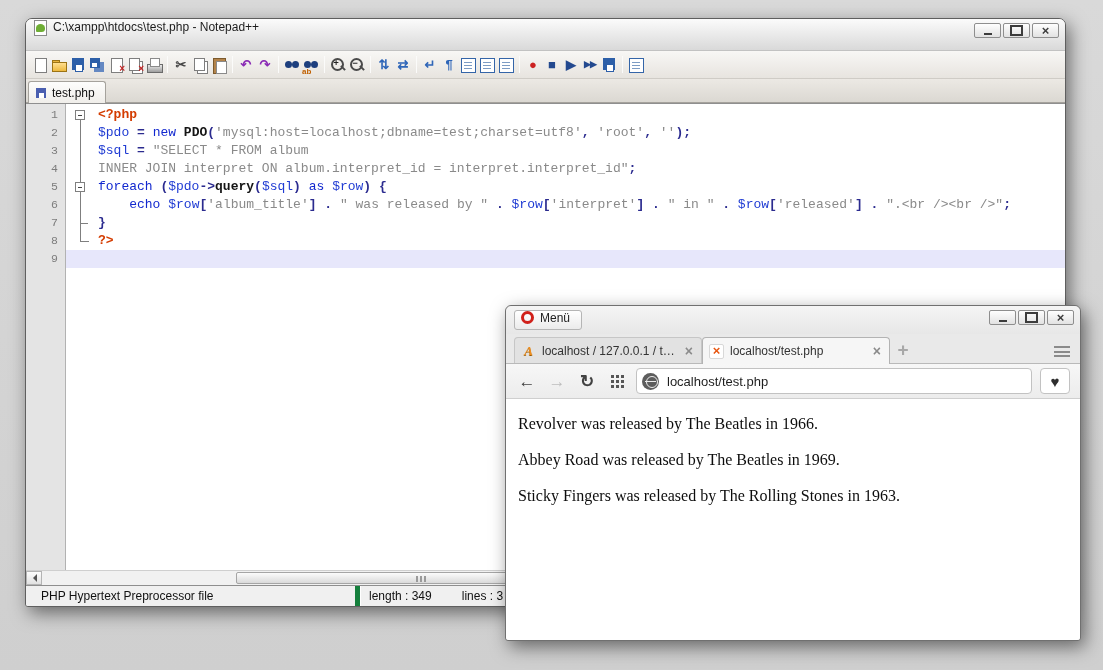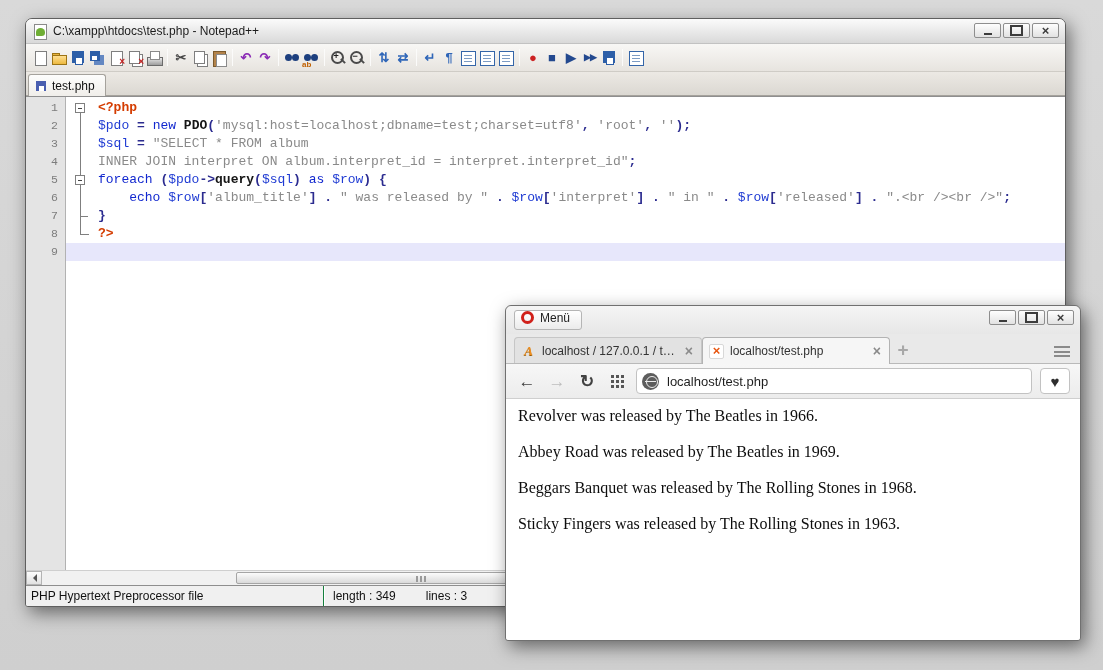--- a/index.html
+++ b/index.html
@@ -6,21 +6,21 @@
     --c-tag:#d43c00; --c-kw:#1228cf; --c-var:#1f3bd3; --c-str:#8a8a8a; --c-op:#2b2b8f; --c-id:#151515;
   }
   *{box-sizing:border-box;margin:0;padding:0}
   html,body{width:1103px;height:670px;overflow:hidden}
   body{font-family:"Liberation Sans",sans-serif;background:linear-gradient(#d9d9d9,#cfcfcf);position:relative}
 
   .window{position:absolute;border:1px solid #5f5f5f;box-shadow:4px 6px 18px rgba(0,0,0,.5)}
 
   
   .np-window{left:25px;top:18px;width:1041px;height:589px;border-radius:7px 7px 3px 3px;background:#f0f0f0;display:flex;flex-direction:column;z-index:1}
-  .np-title{height:25px;flex:none;background:linear-gradient(#fbfbfb,#d9d9d9);border-radius:6px 6px 0 0;border-bottom:1px solid #c2c2c2;display:flex;align-items:center;gap:6px;padding:1px 6px;position:relative}
+  .np-title{height:32px;flex:none;background:linear-gradient(#fbfbfb,#d9d9d9);border-radius:6px 6px 0 0;border-bottom:1px solid #c2c2c2;display:flex;align-items:flex-start;gap:6px;padding:1px 6px;position:relative}
   .np-title .t-text{font-size:12px;color:#1c1c1c}
   .np-icon{width:15px;height:15px;position:relative;flex:none}
   .np-icon::before{content:'';position:absolute;left:2px;top:0;width:11px;height:14px;background:#fff;border:1px solid #8a8a8a}
   .np-icon::after{content:'';position:absolute;left:4px;top:4px;width:9px;height:8px;background:#6fae35;border-radius:60% 60% 45% 15%}
   .winbtns{position:absolute;right:6px;top:4px;display:flex}
   .wb{width:27px;height:15px;margin-left:2px;border:1px solid #8e8e8e;border-radius:2px;background:linear-gradient(#fefefe,#e2e2e2);display:flex;align-items:center;justify-content:center;position:relative}
   .wb-min::before{content:'';width:8px;height:2px;background:#3c3c3c;margin-top:7px}
   .wb-max::before{content:'';width:9px;height:7px;border:2px solid #3c3c3c}
   .wb-close::before{content:'×';font-size:13px;font-weight:bold;color:#3c3c3c;line-height:1}
 
@@ -87,21 +87,21 @@
 
   .np-hscroll{height:15px;flex:none;position:relative;background:#f1f1f1;border-top:1px solid #cfcfcf}
   .sb-btn{position:absolute;top:0;width:16px;height:14px;background:linear-gradient(#fdfdfd,#e1e1e1);border:1px solid #b4b4b4;display:flex;align-items:center;justify-content:center}
   .sb-left{left:0}.sb-right{right:0}
   .tri-l{width:0;height:0;border:4px solid transparent;border-right-color:#555;margin-left:-3px}
   .tri-r{width:0;height:0;border:4px solid transparent;border-left-color:#555;margin-right:-3px}
   .sb-thumb{position:absolute;left:210px;width:370px;top:1px;height:12px;background:linear-gradient(#fbfbfb,#dadada);border:1px solid #a5a5a5;border-radius:2px}
   .sb-thumb::after{content:'';position:absolute;left:50%;top:3px;width:2px;height:6px;margin-left:-1px;background:#9a9a9a;box-shadow:-4px 0 #9a9a9a,4px 0 #9a9a9a}
 
   .np-status{height:21px;flex:none;display:flex;align-items:center;background:#f0f0f0;border-top:1px solid #8e8e8e;font-size:12px;color:#111;border-radius:0 0 2px 2px}
-  .sb-cell1{width:298px;height:100%;display:flex;align-items:center;padding-left:5px;border-right:1px solid #15803d;box-shadow:1px 0 0 #fff}
+  .sb-cell1{width:334px;height:100%;display:flex;align-items:center;padding-left:15px;border-right:5px solid #15803d;box-shadow:1px 0 0 #fff}
   .sb-cell2{width:205px;height:100%;display:flex;align-items:center;gap:30px;padding-left:9px;border-right:1px solid #aeaeae;box-shadow:1px 0 0 #fff}
   .sb-rest{flex:1}
 
   
   .op-window{left:505px;top:305px;width:576px;height:336px;border-radius:6px 6px 3px 3px;background:#e9e9e9;display:flex;flex-direction:column;z-index:5;border-color:#707070}
   .op-top{height:28px;flex:none;position:relative;background:linear-gradient(#f5f5f5,#e7e7e7);border-radius:6px 6px 0 0;display:flex;align-items:center;padding:0 8px}
   .menu-btn{height:20px;display:flex;align-items:flex-start;gap:6px;padding:0 11px 0 6px;background:linear-gradient(#ffffff,#ebebeb);border:1px solid #b5b5b5;border-radius:3px;font-size:12px;color:#222}
   .o-logo{width:13px;height:13px;border:3.5px solid #d0201a;border-radius:50%;flex:none}
   .op-tabbar{height:29px;flex:none;display:flex;align-items:flex-end;padding:0 0 0 8px;position:relative}
   .otab{height:26px;width:188px;display:flex;align-items:center;gap:6px;padding:0 6px;font-size:12px;color:#333;border-radius:4px 4px 0 0;flex:none}
@@ -119,21 +119,21 @@
   .nav-ic{width:22px;text-align:center;font-size:17px;font-weight:bold;color:#424242;flex:none;line-height:1}
   .nav-ic.disabled{color:#bdbdbd}
   .griddial{width:22px;height:20px;position:relative;flex:none}
   .griddial::before{content:'';position:absolute;left:5px;top:4px;width:3px;height:3px;background:#565656;box-shadow:5px 0 #565656,10px 0 #565656,0 5px #565656,5px 5px #565656,10px 5px #565656,0 10px #565656,5px 10px #565656,10px 10px #565656}
   .addr{flex:1;height:26px;background:#fff;border:1px solid #c2c2c2;border-radius:4px;display:flex;align-items:center;gap:8px;padding:0 8px 0 5px;font-size:13px;color:#1e1e1e}
   .badge{width:17px;height:17px;border-radius:50%;background:#5d5d5d;position:relative;flex:none}
   .badge::before{content:'';position:absolute;left:3.5px;top:3.5px;width:10px;height:10px;border:1px solid #ececec;border-radius:50%}
   .badge::after{content:'';position:absolute;left:3px;top:8px;width:11px;height:1px;background:#ececec}
   .heart-btn{width:30px;height:26px;background:#fff;border:1px solid #c2c2c2;border-radius:4px;display:flex;align-items:center;justify-content:center;font-size:15px;color:#2e2e2e;flex:none}
   .op-content{flex:1;background:#fff;border-radius:0 0 3px 3px;padding:8px 12px;font-family:"Liberation Serif",serif;font-size:16px;color:#0d0d0d;overflow:hidden}
-  .op-content p{margin:0 0 19px;line-height:17px}
+  .op-content p{margin:8px 0 19px;line-height:17px}
 </style>
 </head>
 <body data-name="desktop">
 
 <div class="window np-window" data-name="notepad-window">
   <div class="np-title" data-name="notepad-title-bar">
     <span class="np-icon" data-name="notepadpp-icon"></span>
     <span class="t-text" data-name="window-title">C:\xampp\htdocs\test.php - Notepad++</span>
     <span class="winbtns" data-name="window-controls">
       <span class="wb wb-min" data-name="minimize-button"></span>
@@ -334,16 +334,15 @@
     <span class="addr" data-name="address-bar">
       <span class="badge" data-name="site-globe-icon"></span>
       <span data-name="address-text">localhost/test.php</span>
     </span>
     <span class="heart-btn" data-name="bookmark-heart-button">♥</span>
   </div>
 
   <div class="op-content" data-name="page-content">
       <p data-name="output-line">Revolver was released by The Beatles in 1966.</p>
       <p data-name="output-line">Abbey Road was released by The Beatles in 1969.</p>
-      <p data-name="output-line">Beggars Banquet was released by The Rolling Stones in 1968.</p>
       <p data-name="output-line">Sticky Fingers was released by The Rolling Stones in 1963.</p>
     </div>
 </div>
 
 </body></html>

